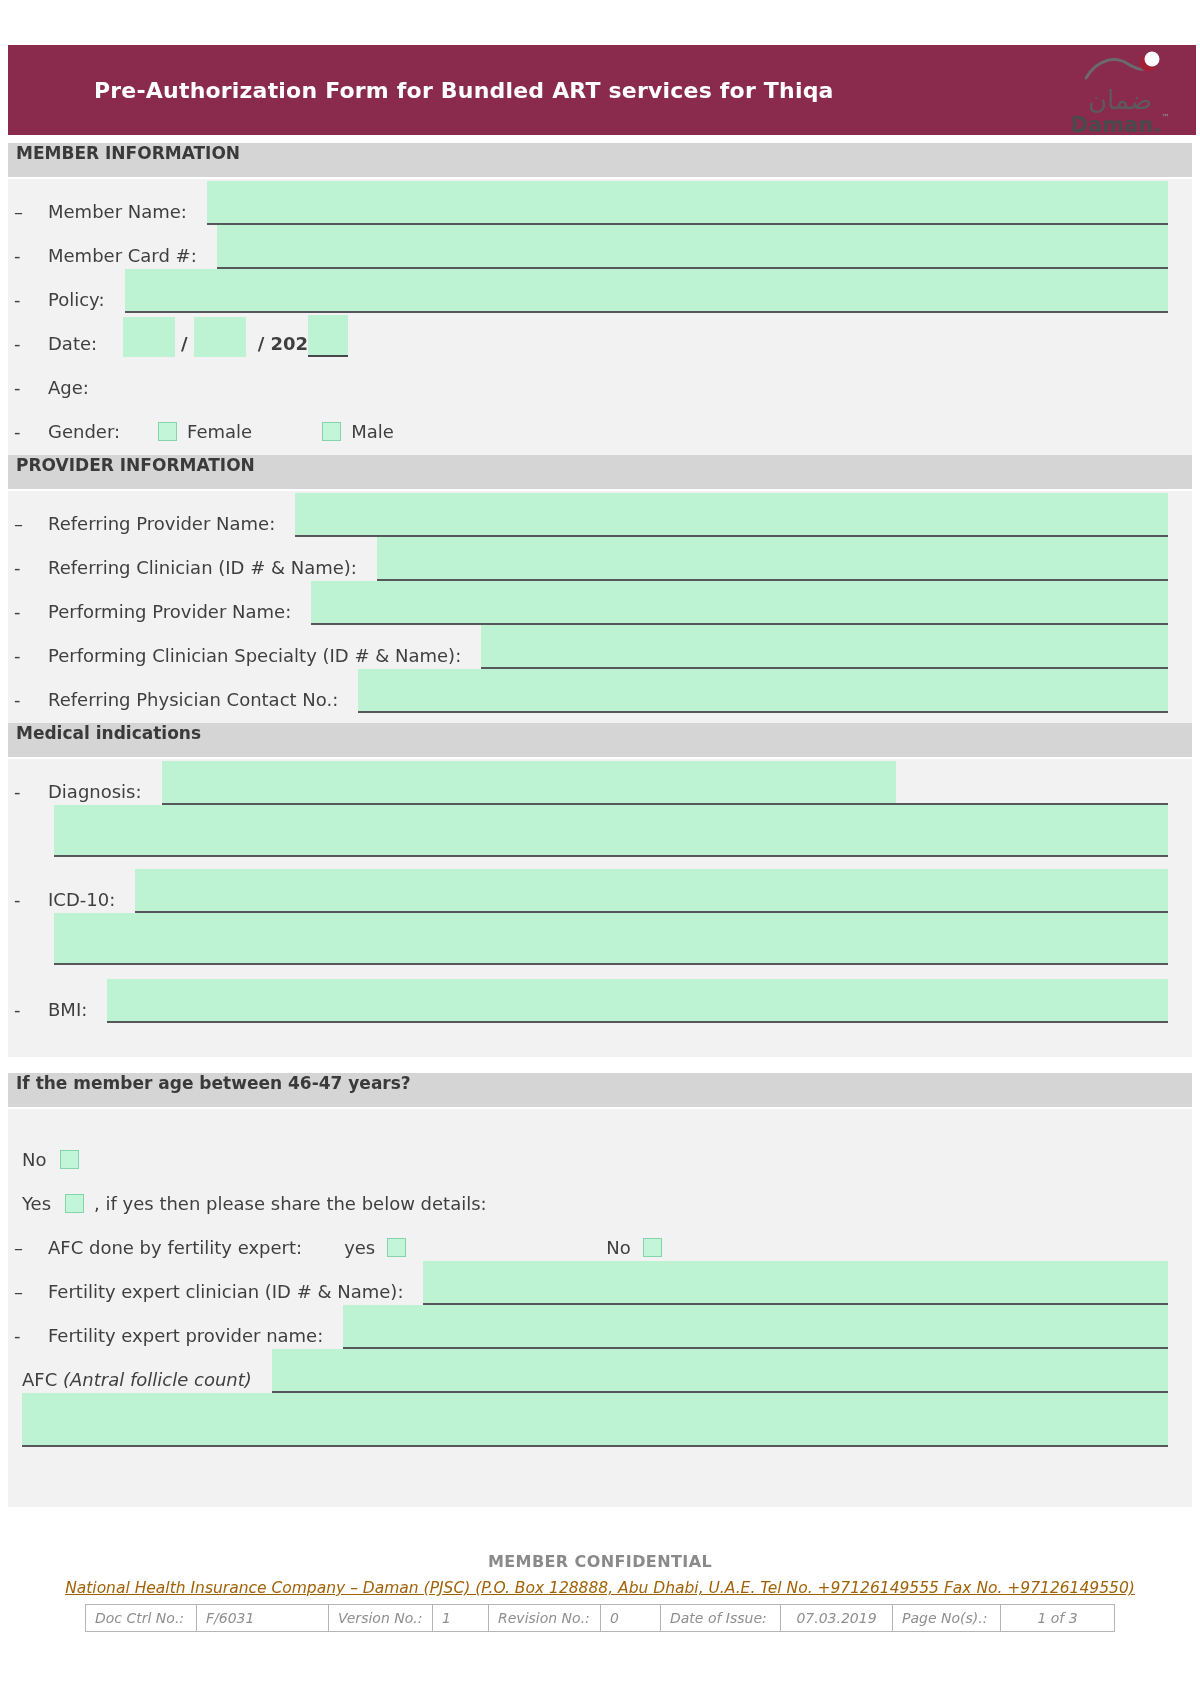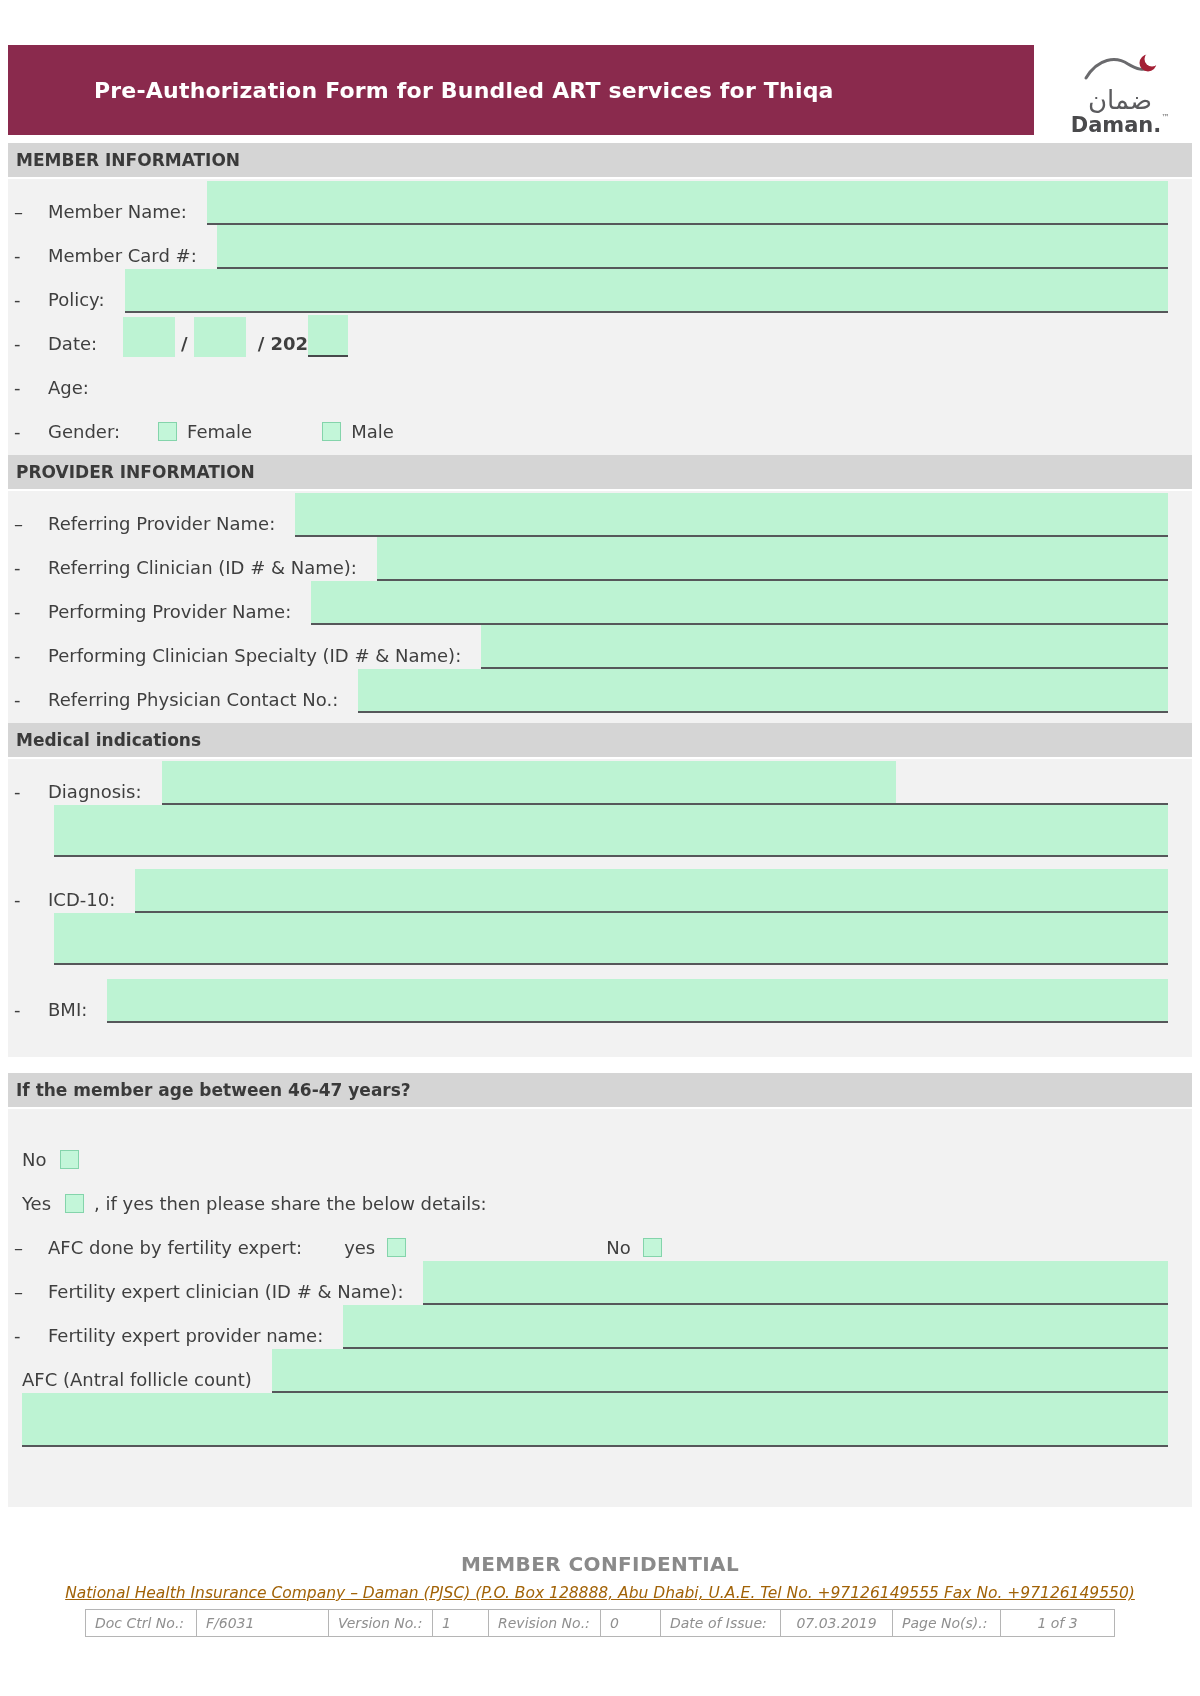--- a/index.html
+++ b/index.html
@@ -5,42 +5,42 @@
   html,body{margin:0;padding:0;}
   body{
     width:1200px;height:1696px;overflow:hidden;background:#ffffff;
     font-family:"DejaVu Sans","Liberation Sans",sans-serif;color:#3f3f3f;
     position:relative;
   }
   
   .top-spacer{height:45px;}
   .header-row{position:relative;height:90px;}
   .title-bar{
-    position:absolute;left:8px;top:0;width:1026px;height:90px;background:#8a2a4d;
+    position:absolute;left:8px;top:0;width:1188px;height:90px;background:#8a2a4d;
     display:flex;align-items:center;padding-left:86px;box-sizing:border-box;
   }
   .title-bar .title{color:#ffffff;font-weight:bold;font-size:22px;letter-spacing:.2px;}
   .logo{position:absolute;right:24px;top:6px;width:112px;text-align:center;line-height:1.05;}
   .logo-ar{font-size:26px;color:#5b5b5e;margin-top:-2px;}
   .logo-en{font-size:21px;font-weight:bold;color:#4a4a4c;}
   .logo-en .tm{font-size:8px;vertical-align:top;color:#8a8a8a;}
   
   .section{margin:0 8px;}
   .bar{
     height:34px;background:#d5d5d5;margin-top:8px;margin-bottom:2px;
-    display:flex;align-items:center;padding-left:8px;
+    display:flex;align-items:flex-start;padding-left:8px;
     font-weight:bold;font-size:17px;color:#3a3a3a;
   }
   .bar.first{margin-top:8px;}
   .bar.tight{margin-top:0;}
   .panel{background:#f2f2f2;padding:2px 24px 10px 6px;}
   .row{display:flex;align-items:flex-end;height:44px;}
   .row .bullet{width:34px;font-size:18px;padding-bottom:3px;flex:none;}
   .row .lbl{font-size:18px;white-space:nowrap;padding:0 20px 3px 0;flex:none;}
-  .row .lbl .it{}
+  .row .lbl .it{font-style:italic;}
   .fill{
     flex:1;height:42px;background:#bdf3d3;border-bottom:2px solid #56575a;
   }
   .fill.partial{background:linear-gradient(to right,#bdf3d3 0 73%,rgba(0,0,0,0) 73%);}
   .cont-band{height:50px;background:#bdf3d3;border-bottom:2px solid #56575a;margin-right:0;}
   .cont-band.indent{margin-left:40px;}
   .gap-top{margin-top:12px;}
   .cb{
     width:19px;height:19px;background:#c3f6d9;border:1px solid #84d4ab;
     flex:none;margin-bottom:4px;box-sizing:border-box;
@@ -52,21 +52,21 @@
   .date-sep{font-size:18px;font-weight:bold;padding-bottom:3px;flex:none;}
   .date-year{font-size:18px;font-weight:bold;padding:0 0 3px 6px;flex:none;}
   
   .q-panel{background:#f2f2f2;padding:20px 24px 60px 6px;}
   .q-row{display:flex;align-items:flex-end;height:44px;}
   .q-row .q-lbl{font-size:18px;padding:0 14px 3px 8px;flex:none;}
   .q-suffix{font-size:18px;padding:0 0 3px 10px;flex:none;}
   .afc-cont{height:52px;background:#bdf3d3;border-bottom:2px solid #56575a;margin:0 0 0 8px;}
   
   .footer{margin-top:45px;text-align:center;}
-  .confidential{font-size:20px;font-weight:bold;color:#8a8a8a;letter-spacing:.4px;}
+  .confidential{font-size:16px;font-weight:bold;color:#8a8a8a;letter-spacing:.4px;}
   .company-line{font-size:15.5px;font-style:italic;color:#a16207;margin-top:8px;text-decoration:underline;}
   .doc-table{display:flex;width:1030px;margin:7px auto 0 auto;}
   .doc-cell{
     border:1px solid #b5b5b5;border-left:none;height:28px;box-sizing:border-box;
     display:flex;align-items:center;font-size:14px;font-style:italic;color:#8f8f8f;
     padding-left:9px;background:#ffffff;
   }
   .doc-cell.firstc{border-left:1px solid #b5b5b5;}
   .doc-cell.ctr{justify-content:center;padding-left:0;}
   .w112{width:112px;} .w132{width:132px;} .w104{width:104px;} .w56{width:56px;}

